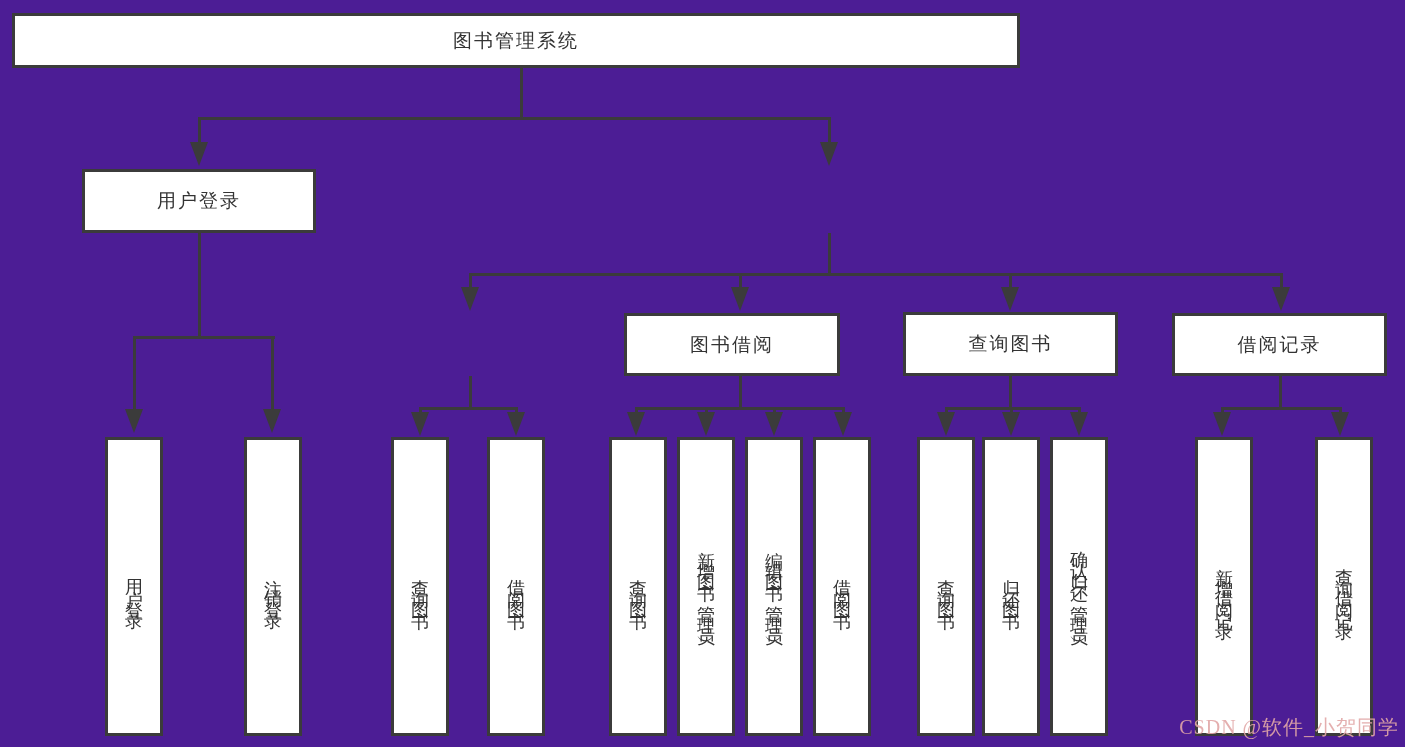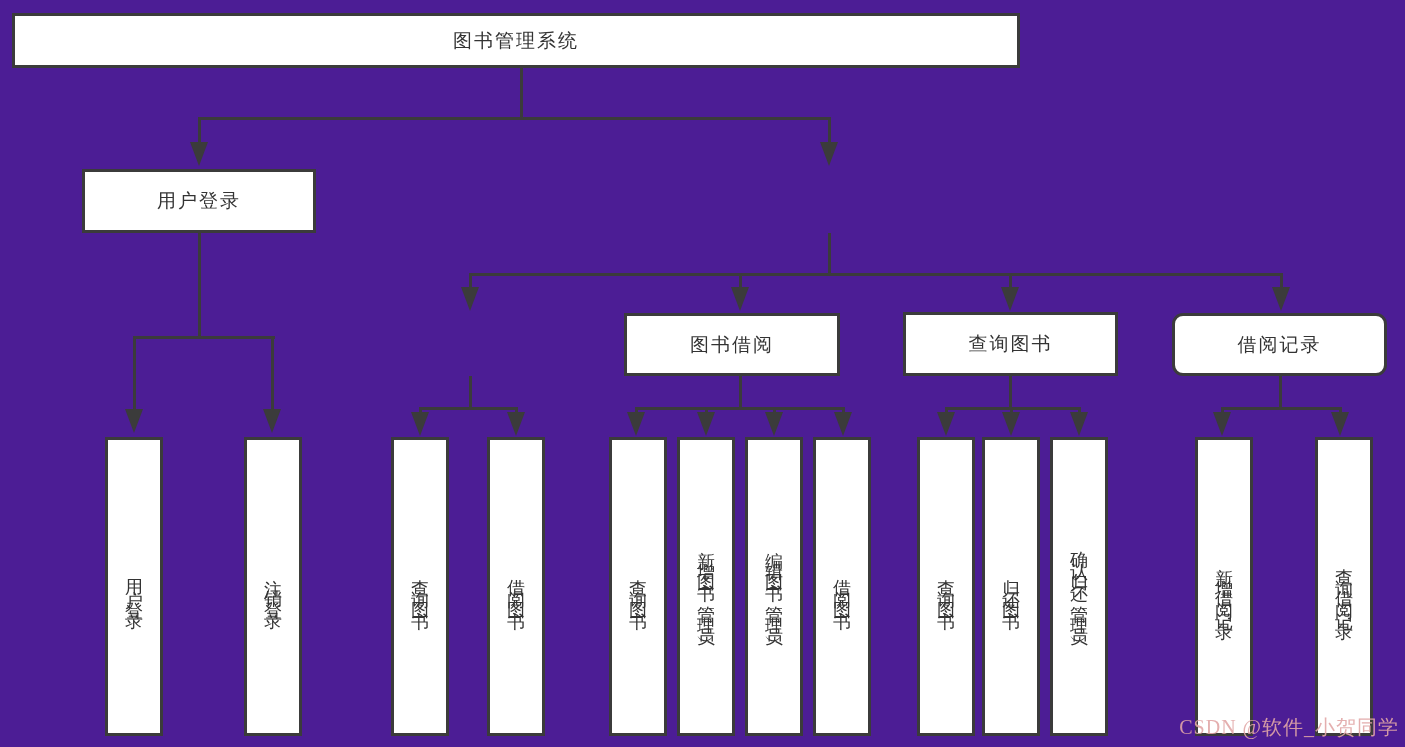--- a/index.html
+++ b/index.html
@@ -81,21 +81,21 @@
   <div class="arrow" style="left:1077.5px;top:410px;height:2px;"></div>
   <div class="arrow" style="left:1220.5px;top:410px;height:2px;"></div>
   <div class="arrow" style="left:1338.5px;top:410px;height:2px;"></div>
 
   <div class="hbox" style="left:12px;top:13px;width:1008px;height:55px;">图书管理系统</div>
 
   <div class="hbox" style="left:82px;top:169px;width:234px;height:64px;">用户登录</div>
 
   <div class="hbox" style="left:624px;top:313px;width:216px;height:63px;">图书借阅</div>
   <div class="hbox" style="left:903px;top:312px;width:215px;height:64px;">查询图书</div>
-  <div class="hbox" style="left:1172px;top:313px;width:215px;height:63px;border-radius:11px;">借阅记录</div>
+  <div class="hbox" style="left:1172px;top:313px;width:215px;height:63px;">借阅记录</div>
 
   <div class="vbox" style="left:105px;">用户登录</div>
   <div class="vbox" style="left:244px;">注销登录</div>
 
   <div class="vbox" style="left:391px;">查询图书</div>
   <div class="vbox" style="left:487px;">借阅图书</div>
 
   <div class="vbox" style="left:609px;">查询图书</div>
   <div class="vbox" style="left:677px;">新增图书（管理员）</div>
   <div class="vbox" style="left:745px;">编辑图书（管理员）</div>

